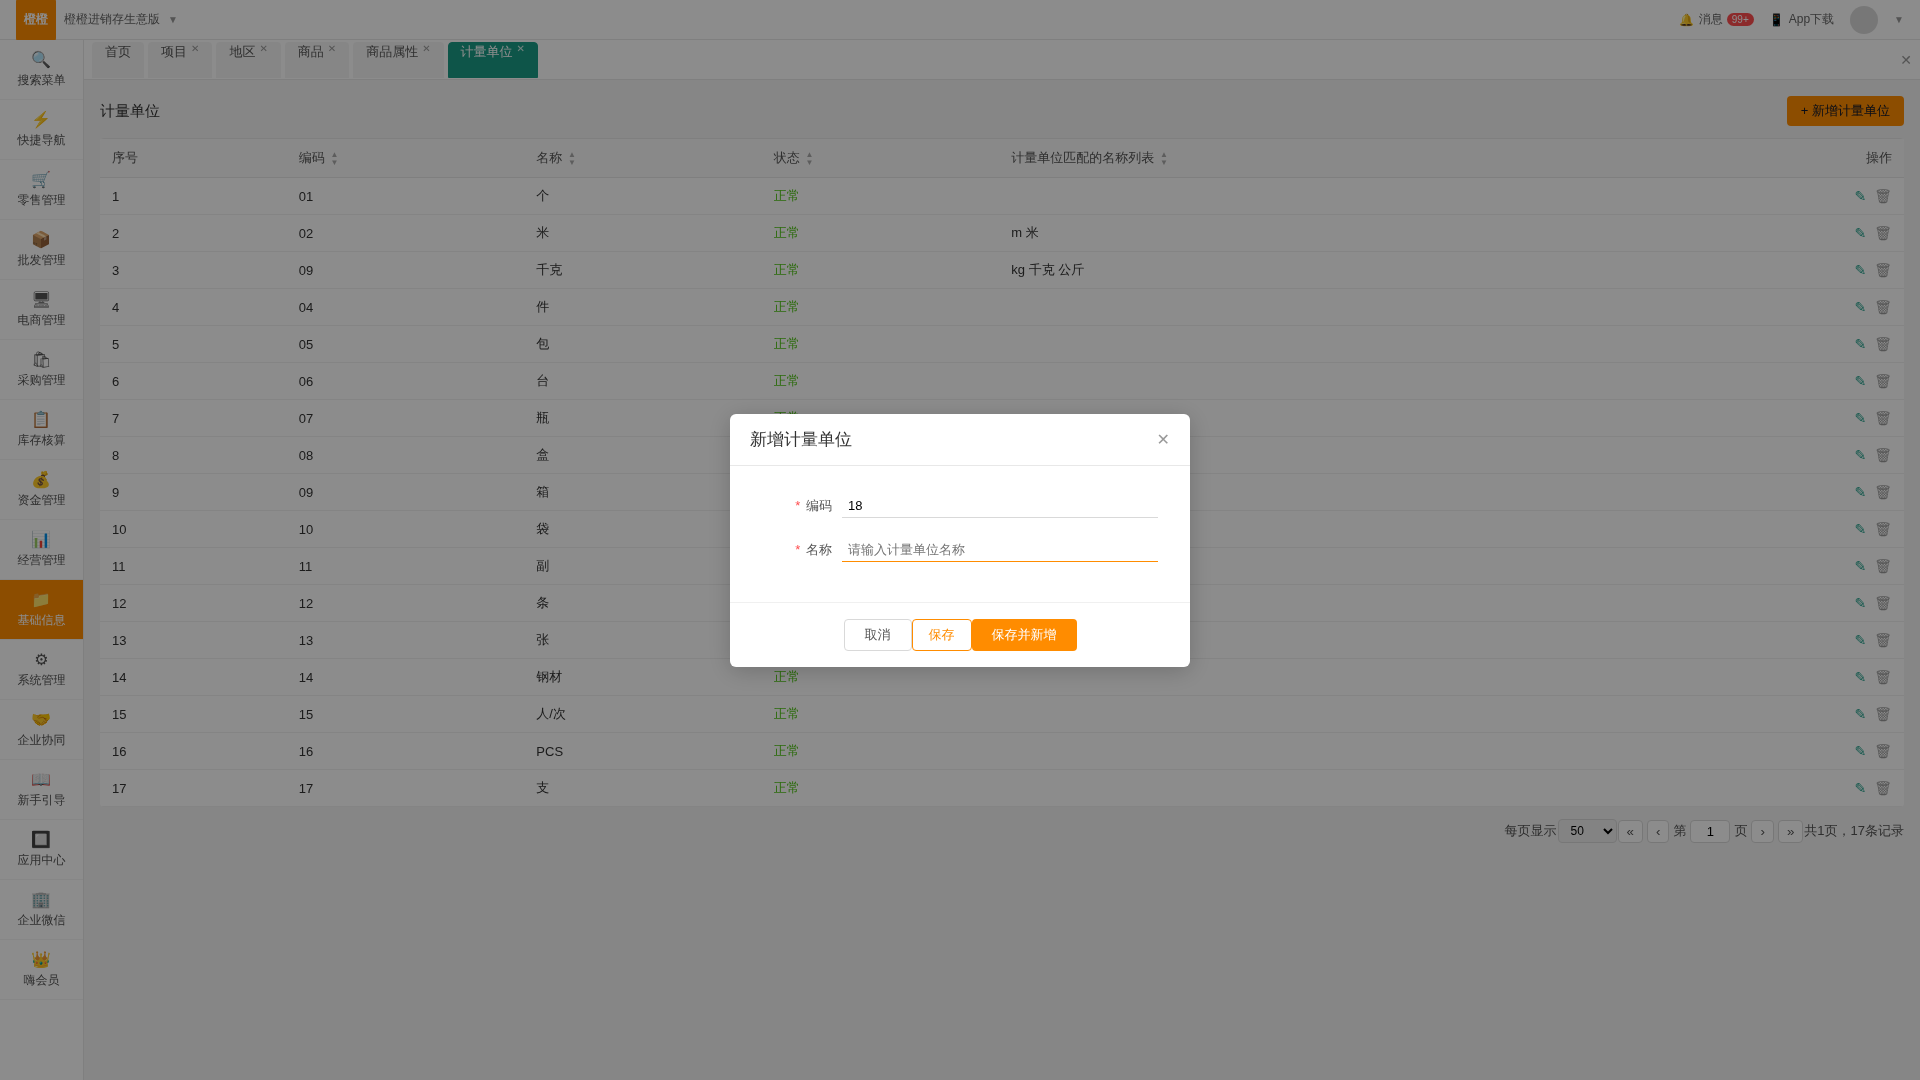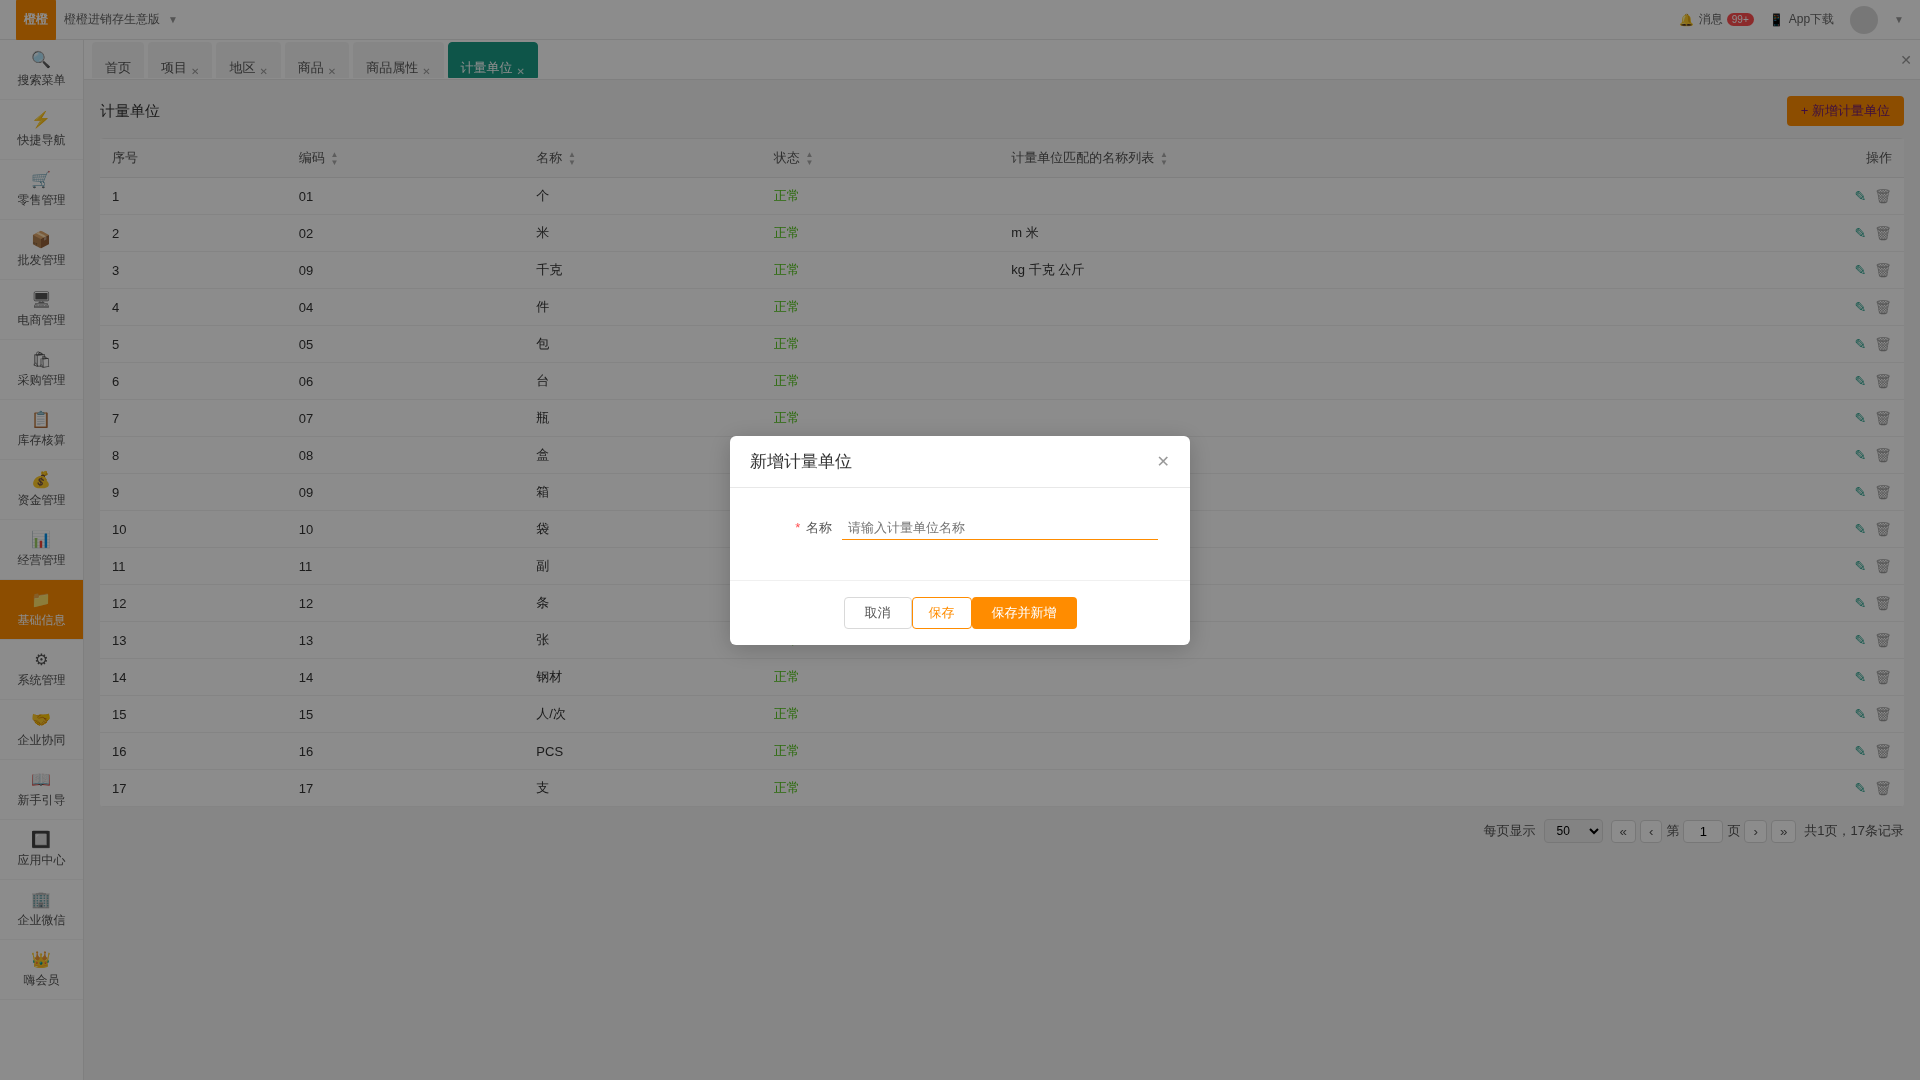--- a/index.html
+++ b/index.html
@@ -21,42 +21,42 @@
     .top-right { display: flex; align-items: center; gap: 16px; }
     .top-btn { display: flex; align-items: center; gap: 4px; font-size: 12px; color: #666; cursor: pointer; }
     .badge { background: #ff4d4f; color: #fff; border-radius: 10px; padding: 1px 5px; font-size: 10px; }
     .avatar { width: 28px; height: 28px; background: #d9d9d9; border-radius: 50%; }
     .arrow-down { font-size: 10px; color: #999; }
     .sidebar-item { display: flex; flex-direction: column; align-items: center; justify-content: center; padding: 10px 4px; cursor: pointer; border-bottom: 1px solid #f5f5f5; color: #555; font-size: 12px; text-align: center; min-height: 50px; }
     .sidebar-item.active { background: #ff8c00; color: #fff; }
     .sidebar-icon { font-size: 16px; margin-bottom: 3px; }
 
     
-    .tab { display: flex; align-items: flex-end; gap: 4px; padding: 0 12px; height: 36px; border: 1px solid transparent; border-radius: 4px 4px 0 0; cursor: pointer; font-size: 13px; color: #555; background: #f5f5f5; margin-right: 4px; }
+    .tab { display: flex; align-items: flex-start; gap: 4px; padding: 0 12px; height: 36px; border: 1px solid transparent; border-radius: 4px 4px 0 0; cursor: pointer; font-size: 13px; color: #555; background: #f5f5f5; margin-right: 4px; }
     .tab.active { background: #1a9c86; color: #fff; border-color: #1a9c86; }
     .tab .close-x { font-size: 10px; color: #999; cursor: pointer; }
     .tab.active .close-x { color: rgba(255,255,255,0.8); }
     .tab-close-all { margin-left: auto; color: #999; cursor: pointer; font-size: 14px; }
 
     
     .page-header { display: flex; align-items: center; justify-content: space-between; margin-bottom: 12px; }
     .page-title { font-size: 15px; color: #333; font-weight: 500; }
-    .add-btn { background: #ff8c00; color: #701a75; border: none; border-radius: 4px; padding: 6px 14px; font-size: 13px; cursor: pointer; }
+    .add-btn { background: #ff8c00; color: #0f172a; border: none; border-radius: 4px; padding: 6px 14px; font-size: 13px; cursor: pointer; }
 
     
     .data-table { width: 100%; border-collapse: collapse; background: #fff; border-radius: 4px; overflow: hidden; }
     .data-table th { background: #fafafa; padding: 10px 12px; text-align: left; color: #555; font-weight: 500; font-size: 13px; border-bottom: 1px solid #e8e8e8; border-top: 1px solid #e8e8e8; white-space: nowrap; }
     .data-table td { padding: 9px 12px; border-bottom: 1px solid #f0f0f0; color: #333; font-size: 13px; }
     .status-normal { color: #52c41a; }
     .col-actions { display: flex; gap: 8px; justify-content: flex-end; }
     .action-icon { color: #1a9c86; cursor: pointer; font-size: 14px; }
     .action-icon.delete { color: #999; }
 
     
-    .pagination { display: flex; align-items: center; justify-content: flex-end; padding: 12px 0; gap: 8px; font-size: 13px; color: #555; }
+    .pagination { display: flex; align-items: center; justify-content: flex-end; padding: 12px 0; gap: 1px; font-size: 13px; color: #555; }
     .page-size-select { border: 1px solid #d9d9d9; border-radius: 4px; padding: 3px 8px; font-size: 12px; }
     .page-nav { display: flex; align-items: center; gap: 4px; }
     .page-nav button { border: 1px solid #d9d9d9; background: #fff; border-radius: 4px; padding: 3px 8px; cursor: pointer; color: #555; }
     .page-nav button:disabled { color: #ccc; cursor: default; }
     .page-input { border: 1px solid #d9d9d9; border-radius: 4px; padding: 3px 6px; width: 40px; text-align: center; font-size: 13px; }
 
     
     .overlay { position: fixed; top: 0; left: 0; right: 0; bottom: 0; background: rgba(0,0,0,0.45); z-index: 100; display: flex; align-items: center; justify-content: center; }
     
     .modal { background: #fff; border-radius: 6px; width: 460px; box-shadow: 0 4px 24px rgba(0,0,0,0.2); overflow: hidden; }
@@ -484,20 +484,26 @@
 
 <div class="overlay">
   <div class="modal">
     <div class="modal-header">
       <span class="modal-title">新增计量单位</span>
       <span class="modal-close">✕</span>
     </div>
     <div class="modal-body">
       <div class="form-row">
         <span class="form-label">
+          <span class="required">*</span> 编码
+        </span>
+        <input class="form-input" type="text" value="18" style="">
+      </div>
+      <div class="form-row">
+        <span class="form-label">
           <span class="required">*</span> 名称
         </span>
         <input class="form-input highlight" type="text" placeholder="请输入计量单位名称" style="">
       </div>
     </div>
     <div class="modal-footer">
       <button class="btn-cancel">取消</button>
       <button class="btn-save">保存</button>
       <button class="btn-save-new">保存并新增</button>
     </div>

